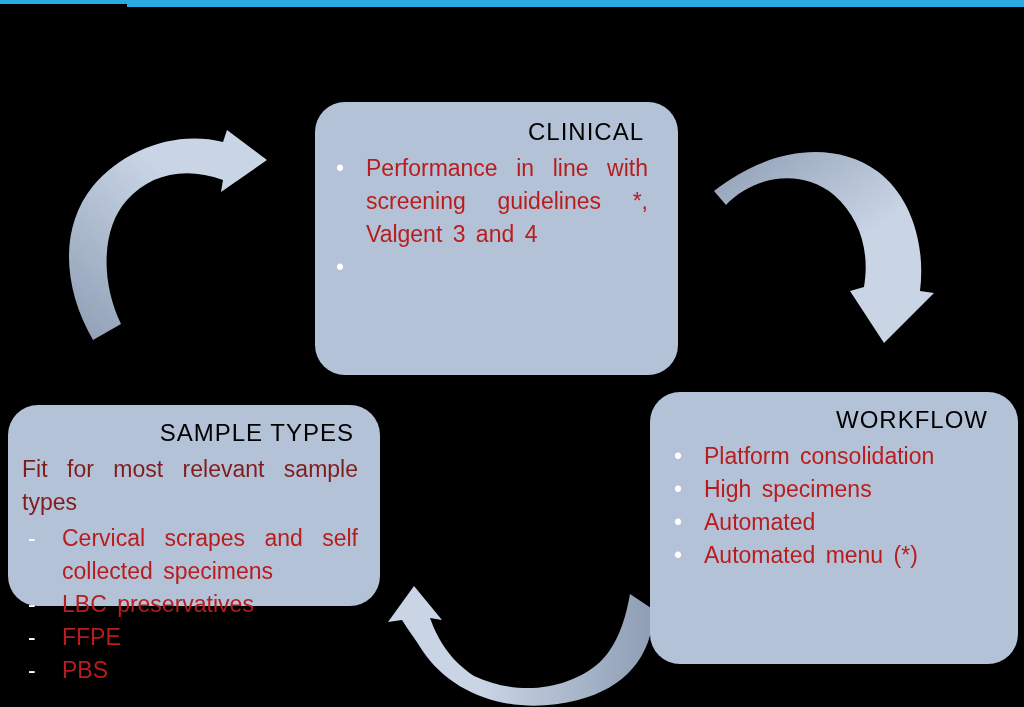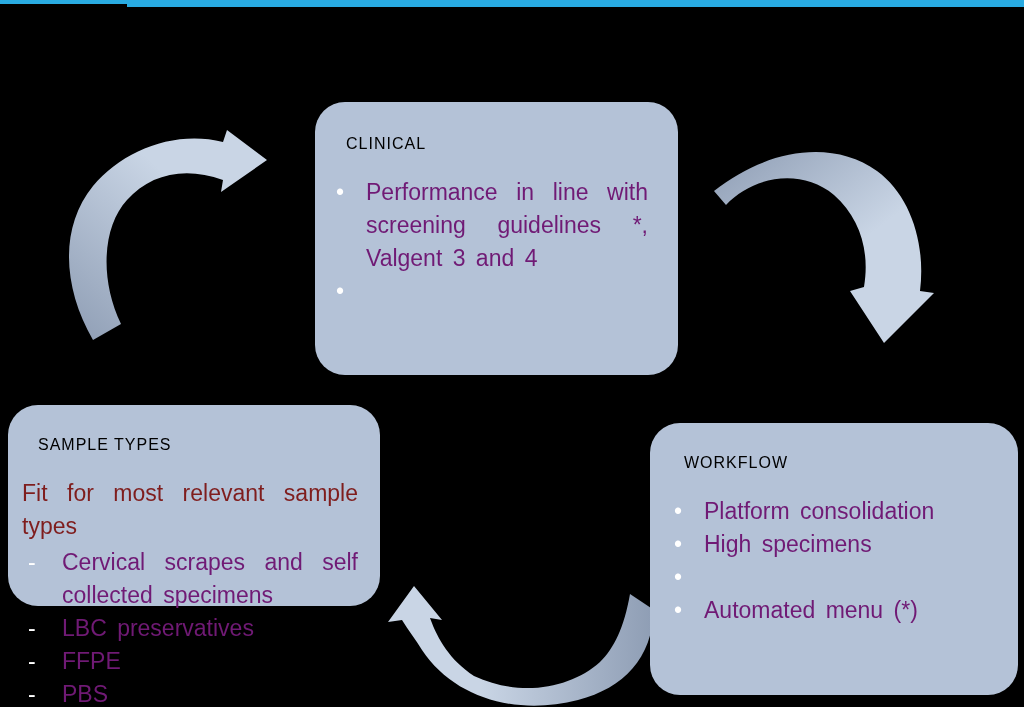--- a/index.html
+++ b/index.html
@@ -14,37 +14,37 @@
 
   .box{
     position:absolute;
     background:var(--box,#B4C2D7);
     border-radius:30px;
     box-sizing:border-box;
     color:#fff;
   }
   .box-clinical{left:315px;top:102px;width:363px;height:273px;padding:10px 30px 0 15px;}
   .box-sample  {left:8px;  top:405px;width:372px;height:201px;padding:8px 22px 0 14px;}
-  .box-workflow{left:650px;top:423px;width:368px;height:272px;padding:8px 26px 0 18px;}
+  .box-workflow{left:650px;top:392px;width:368px;height:272px;padding:8px 26px 0 18px;}
 
   .box-title{
-    margin:16px;padding:0;
-    font-size:16px;font-weight:400;letter-spacing:1px;
+    margin:4px;padding:0;
+    font-size:24px;font-weight:400;letter-spacing:1px;
     color:var(--title,#000);
-    text-align:left;line-height:32px;
+    text-align:right;line-height:32px;
   }
   .bullets{list-style:none;margin:3px 0 0 0;padding:0;}
   .row{display:flex;align-items:flex-start;}
   .marker{
     flex:0 0 36px;color:#fff;font-size:23px;line-height:33px;
     padding-left:6px;box-sizing:border-box;
   }
   .marker-dash{flex:0 0 40px;padding-left:6px;}
   .btext{
-    flex:1 1 auto;color:#701a75;font-size:23px;line-height:33px;
+    flex:1 1 auto;color:#b91c1c;font-size:23px;line-height:33px;
     text-align:justify;word-spacing:4px;
   }
   .intro{
     margin:2px 0 0 0;color:#7f1d1d;font-size:23px;line-height:33px;
     text-align:justify;word-spacing:4px;
   }
   .arrow-svg{position:absolute;}
   .arrow-left  {left:55px; top:128px;width:215px;height:218px;}
   .arrow-right {left:712px;top:143px;width:222px;height:210px;}
   .arrow-bottom{left:386px;top:580px;width:276px;height:127px;}
@@ -131,20 +131,21 @@
       <li class="row">
         <span class="marker">•</span>
         <span class="btext">Platform consolidation</span>
       </li>
       <li class="row">
         <span class="marker">•</span>
         <span class="btext">High specimens</span>
       </li>
       <li class="row">
         <span class="marker">•</span>
+        <span class="btext">Automated</span>
       </li>
       <li class="row">
         <span class="marker">•</span>
         <span class="btext">Automated menu (*)</span>
       </li>
     </ul>
   </section>
 
 </div>
 

